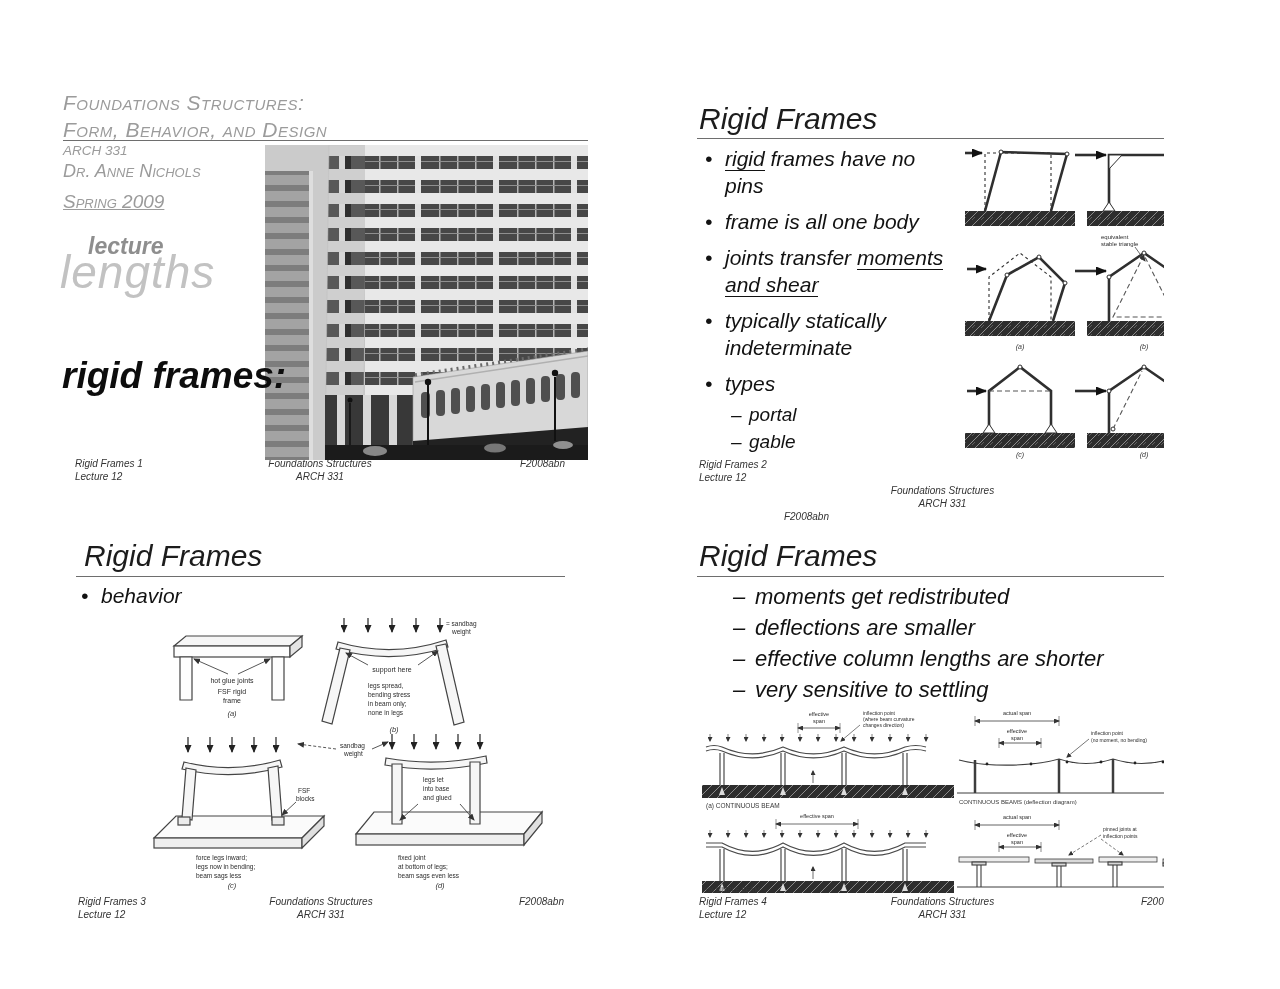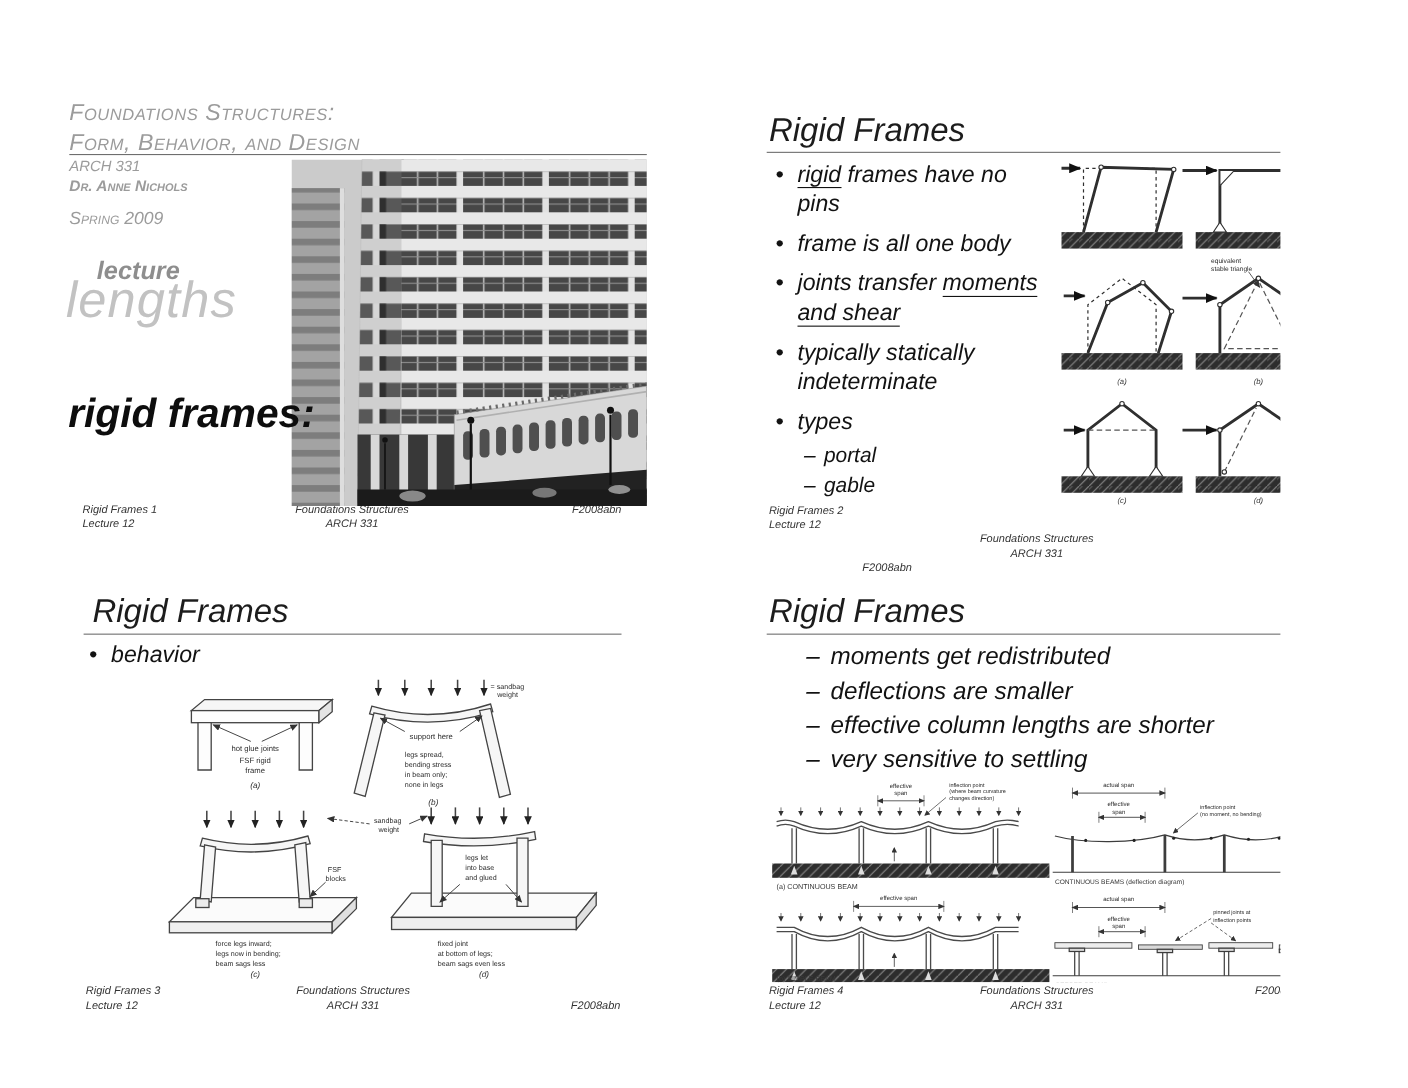--- a/index.html
+++ b/index.html
@@ -5,22 +5,22 @@
   html,body{margin:0;padding:0;background:#ffffff;}
   .page{position:relative;width:1164px;height:989px;background:#fff;overflow:hidden;
         font-family:"Liberation Sans",sans-serif;color:#141414;}
   .abs{position:absolute;}
   .slide{position:absolute;}
   .rule{position:absolute;height:1px;background:#6e6e6e;}
   
   .course{font-style:italic;font-variant:small-caps;color:#9b9b9b;}
   .course-main{font-size:21px;line-height:27px;letter-spacing:.5px;}
   .course-code{font-size:13.5px;}
-  .course-name{font-size:14px;font-weight:bold;}
-  .course-term{font-size:16px;}
+  .course-name{font-size:18px;}
+  .course-term{font-size:19px;text-decoration:underline;}
   .lecture-word{font-style:italic;font-weight:bold;font-size:23px;color:#8e8e8e;}
   .lecture-num{font-style:italic;font-size:46px;color:#c2c2c2;letter-spacing:1px;}
   .bigtitle{font-style:italic;font-weight:bold;font-size:37px;color:#0d0d0d;z-index:3;white-space:nowrap;}
   
   .slide-title{font-style:italic;font-size:30px;color:#1c1c1c;white-space:nowrap;text-align:center;}
   
   .bullets{font-style:italic;color:#121212;}
   .bi{display:flex;margin-bottom:9px;}
   .bi .mk{width:20px;flex:none;}
   .s2-bullets{font-size:21px;line-height:27px;width:252px;}
@@ -366,21 +366,21 @@
       </g>
       <text x="283" y="170" font-size="6.5">legs let</text>
       <text x="283" y="179" font-size="6.5">into base</text>
       <text x="283" y="188" font-size="6.5">and glued</text>
       <text x="258" y="248" font-size="6.5">fixed joint</text>
       <text x="258" y="257" font-size="6.5">at bottom of legs;</text>
       <text x="258" y="266" font-size="6.5">beam sags even less</text>
       <text x="300" y="276" font-size="7.5" font-style="italic" text-anchor="middle" class="cap">(d)</text>
     </svg>
 
-    <div class="footer" style="left:3px;top:360px;width:486px;align-items:flex-end;">
+    <div class="footer" style="left:3px;top:360px;width:486px;">
       <div class="fl">
         <div>Rigid Frames 3</div>
         <div>Lecture 12</div>
       </div>
       <div class="fc">
         <div>Foundations Structures</div>
         <div>ARCH 331</div>
       </div>
       <div class="fr">F2008abn</div>
     </div>

